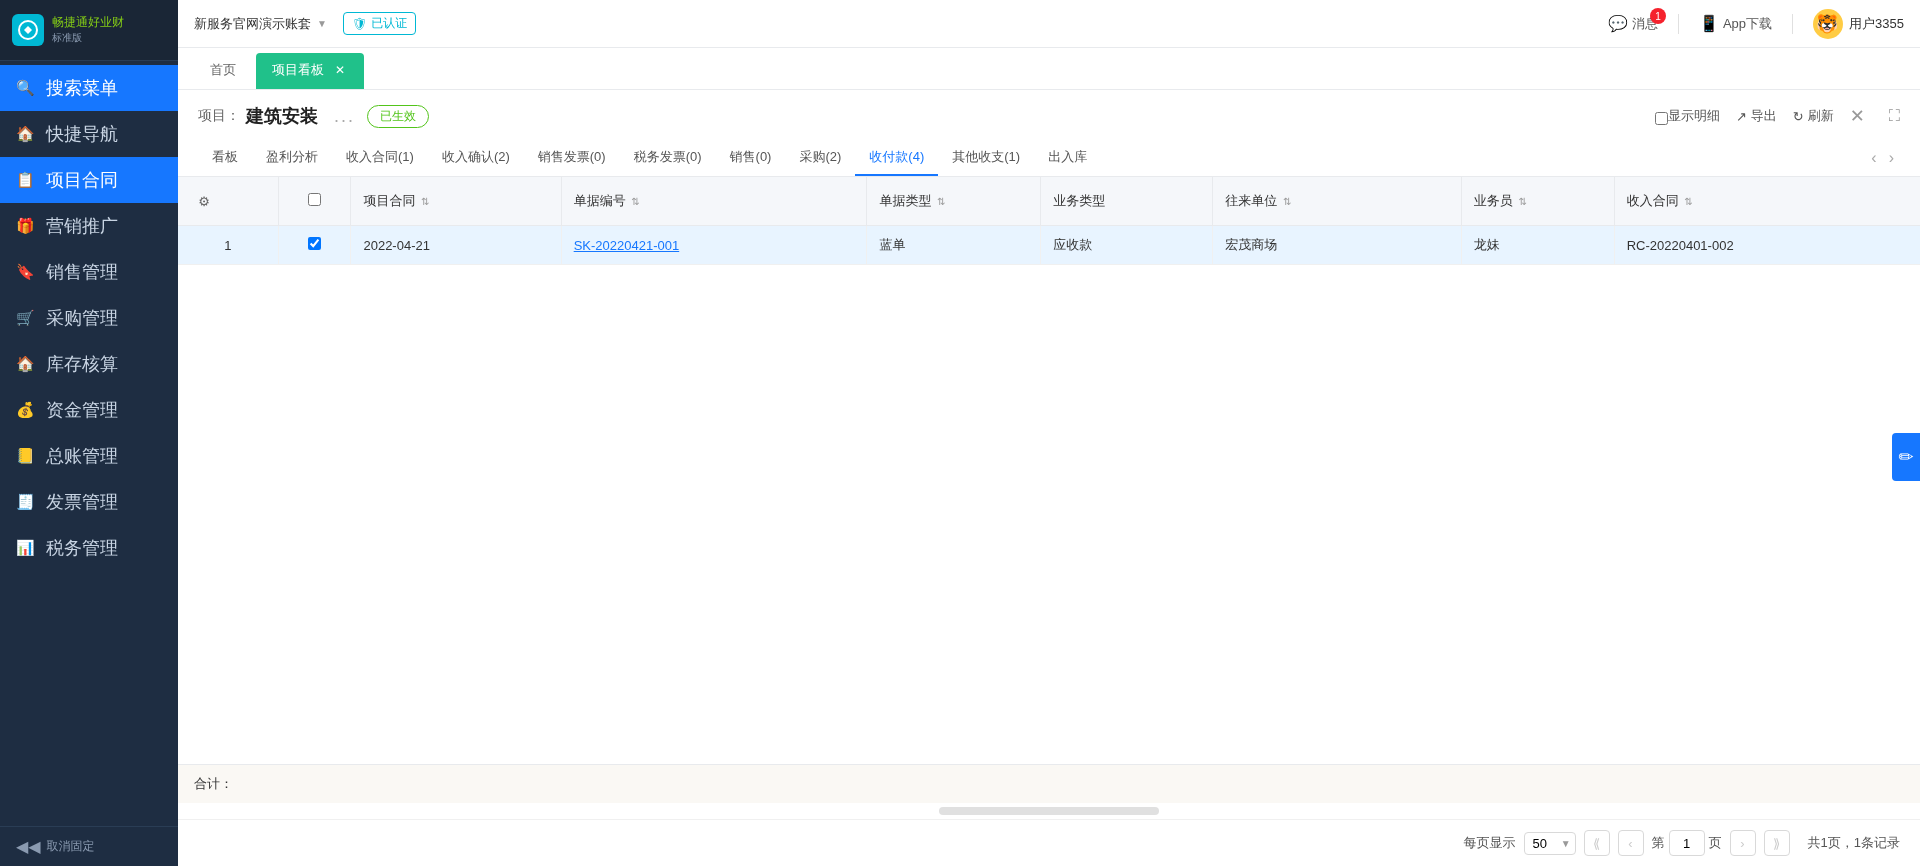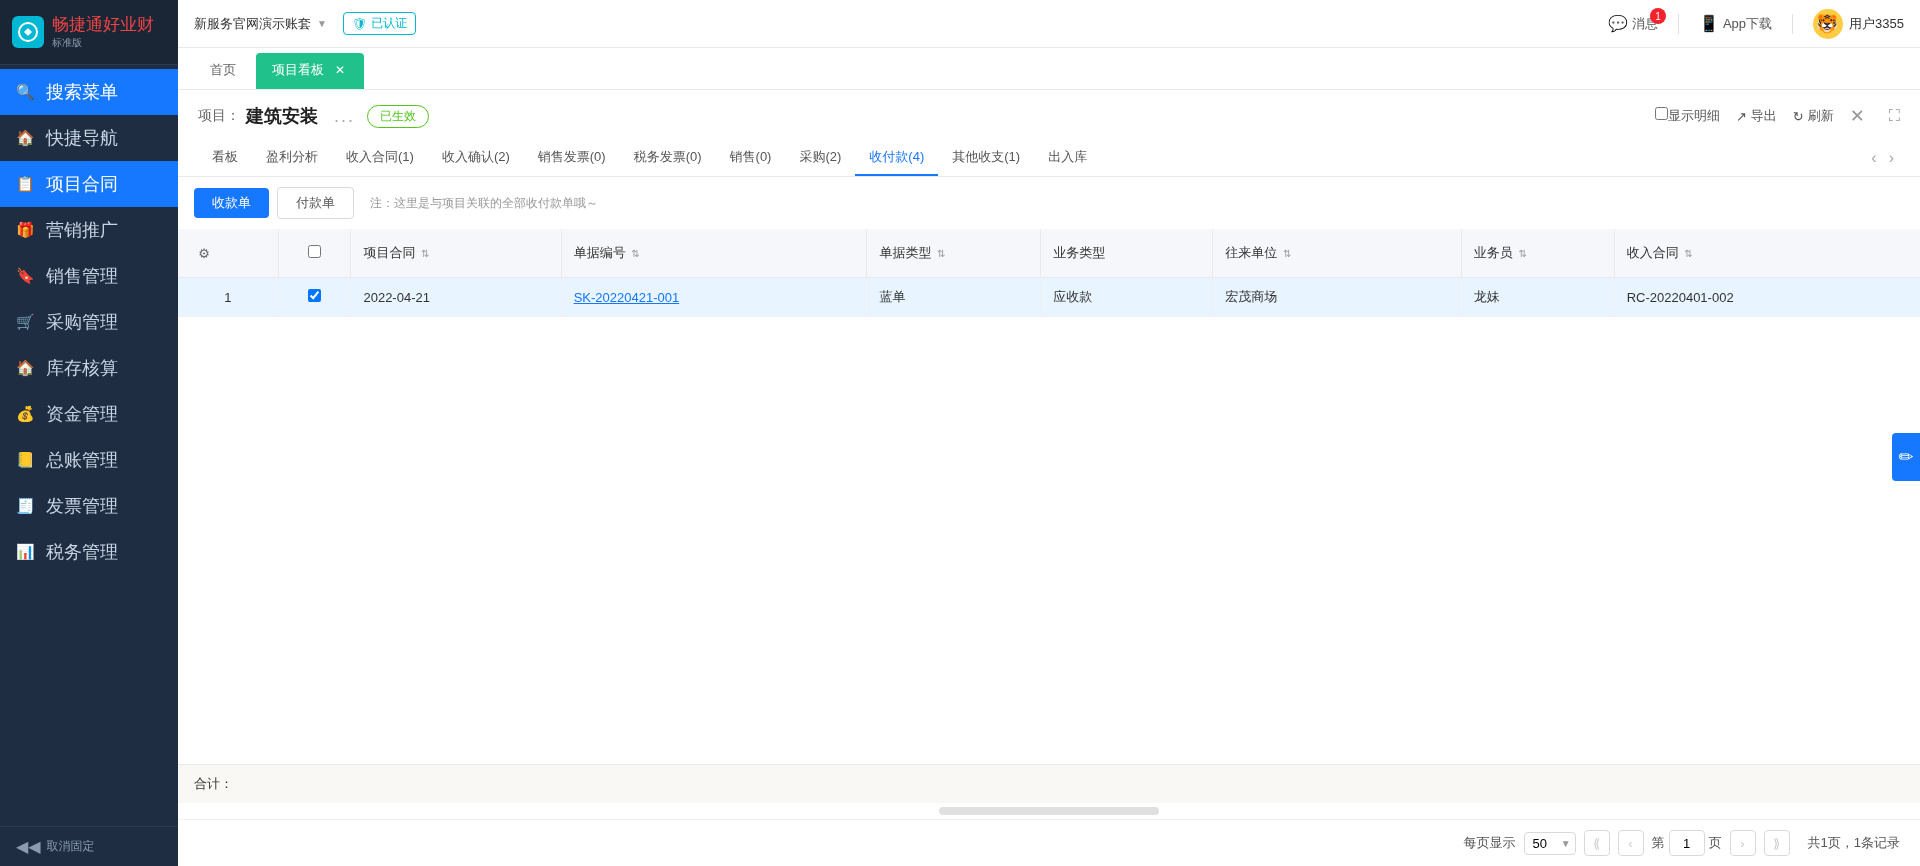--- a/index.html
+++ b/index.html
@@ -22,21 +22,21 @@
       background: #1a2636;
       border-bottom: 1px solid #2a3d55;
     }
     .sidebar-logo-icon {
       width: 32px; height: 32px;
       background: #00b8d4;
       border-radius: 6px;
       display: flex; align-items: center; justify-content: center;
       color: white; font-size: 16px; margin-right: 8px; flex-shrink: 0;
     }
-    .sidebar-logo-text { font-size: 17px; color: #ef4444; line-height: 1.3; font-family: Liberation Serif, serif; }
+    .sidebar-logo-text { font-size: 12px; color: #84cc16; line-height: 1.3; font-family: Liberation Serif, serif; }
     .sidebar-logo-sub { font-size: 10px; color: #8a9ab0; }
     .sidebar-nav { flex: 1; overflow-y: auto; padding: 4px 0; }
     .sidebar-nav::-webkit-scrollbar { width: 4px; }
     .sidebar-nav::-webkit-scrollbar-thumb { background: #2a3d55; }
     .sidebar-item {
       display: flex; align-items: center;
       padding: 11px 16px;
       cursor: pointer; color: #c8d4e3;
       transition: background 0.2s;
     }
@@ -168,21 +168,21 @@
     .page-title-actions {
       margin-left: auto;
       display: flex; align-items: center; gap: 16px;
     }
     .page-action-btn {
       display: flex; align-items: center; cursor: pointer; color: #555; font-size: 13px;
     }
     .page-action-btn-icon { margin-right: 4px; }
     .close-btn { font-size: 18px; color: #999; cursor: pointer; }
     .expand-btn { font-size: 16px; color: #999; cursor: pointer; margin-left: 8px; }
-    .checkbox-label { display: flex; align-items: flex-start; cursor: pointer; color: #555; font-size: 13px; }
+    .checkbox-label { display: flex; align-items: flex-end; cursor: pointer; color: #555; font-size: 13px; }
 
     
     .subtabs {
       display: flex; align-items: center;
       overflow: hidden;
     }
     .subtab {
       padding: 8px 14px;
       cursor: pointer;
       color: #555; font-size: 13px;
@@ -508,25 +508,20 @@
         </div>
       </div>
       <div class="subtab-nav-btn">‹</div>
       <div class="subtab-nav-btn">›</div>
     </div>
   </div>
 
   <div class="content">
     <div class="content-inner">
 
-      <div class="toolbar">
-        <button class="btn-primary">收款单</button>
-        <button class="btn-default">付款单</button>
-        <span class="toolbar-note">注：这里是与项目关联的全部收付款单哦～</span>
-      </div>
 
       <div class="table-wrap">
         <table>
           <thead>
             <tr>
               <th class="col-seq">
                 <div class="settings-icon-btn">⚙</div>
               </th>
               <th class="col-check">
                 <input type="checkbox" style="">

